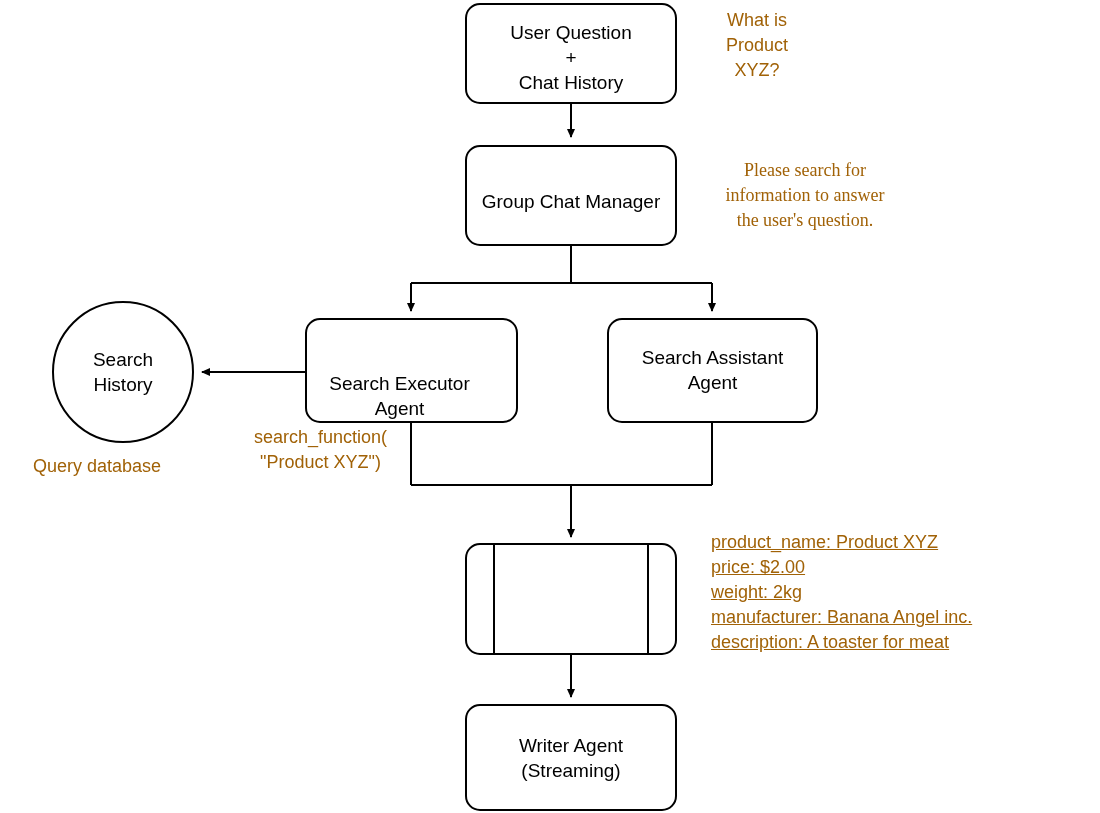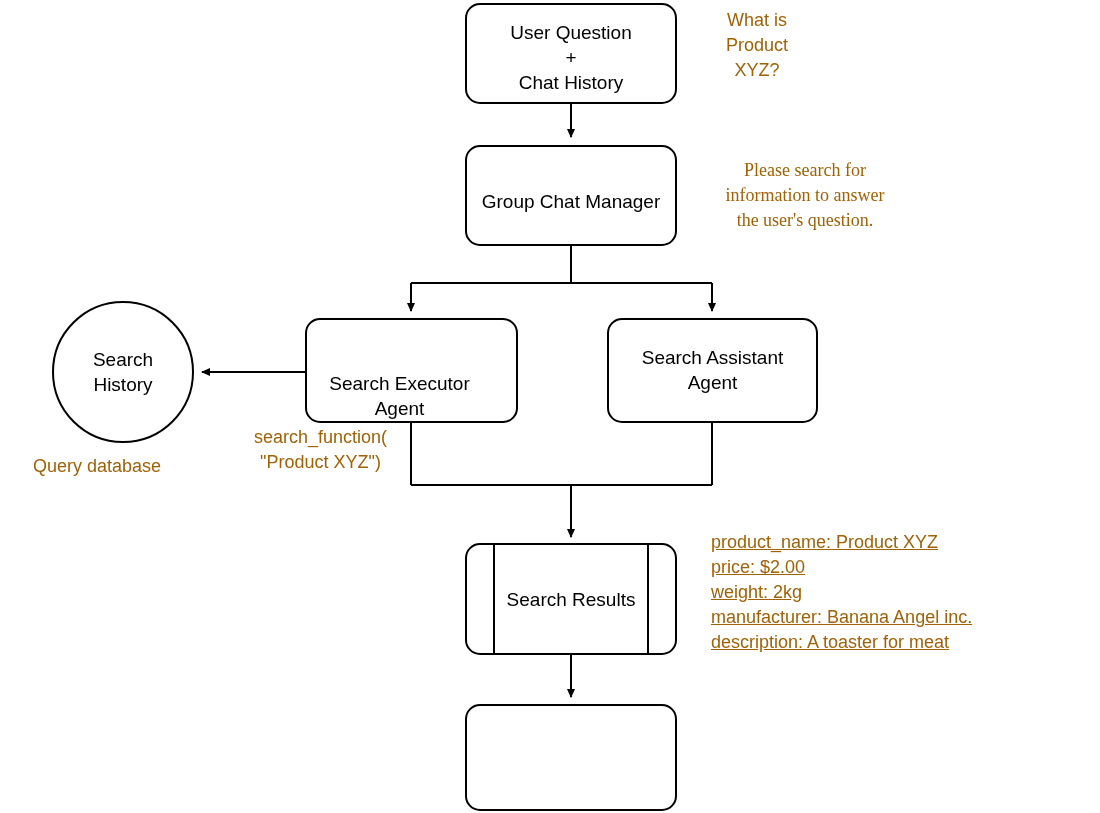--- a/index.html
+++ b/index.html
@@ -120,22 +120,23 @@
 
   <div class="node-label" style="left:306px; top:319px; width:187px; height:103px;margin-top:25px;">Search Executor
 Agent</div>
 
   <div class="node-label" style="left:608px; top:319px; width:209px; height:101px;">Search Assistant
 Agent</div>
 
   <div class="node-label" style="left:53px; top:302px; width:140px; height:140px;">Search
 History</div>
 
-  <div class="node-label" style="left:494px; top:544px; width:154px; height:110px;">Search Results</div>
 
+  <div class="node-label" style="left:466px; top:705px; width:210px; height:105px;">Writer Agent
+(Streaming)</div>
 
   <div class="annotation ann-center" style="left:692px; top:8px; width:130px;">What is
 Product
 XYZ?</div>
 
   <div class="annotation ann-center" style="left:700px; top:158px; width:210px;font-family:Liberation Serif, serif;">Please search for
 information to answer
 the user's question.</div>
 
 

